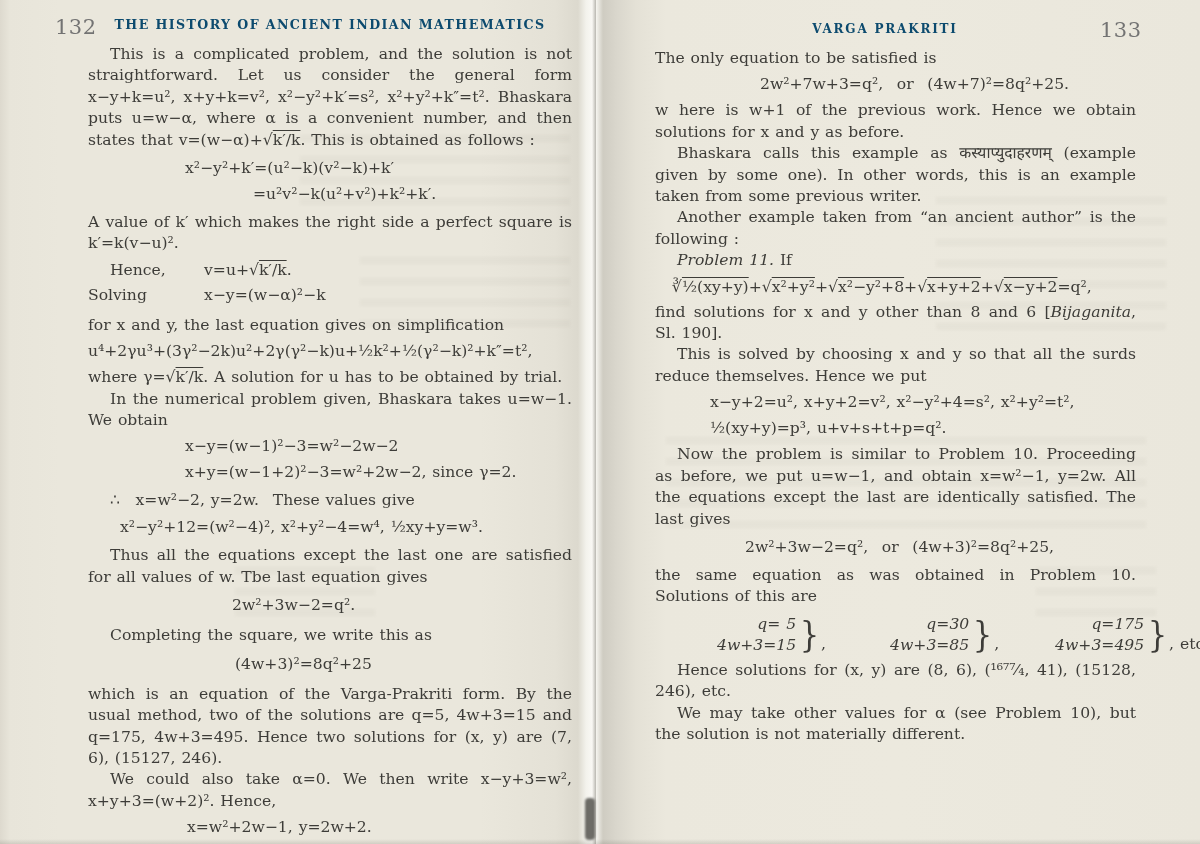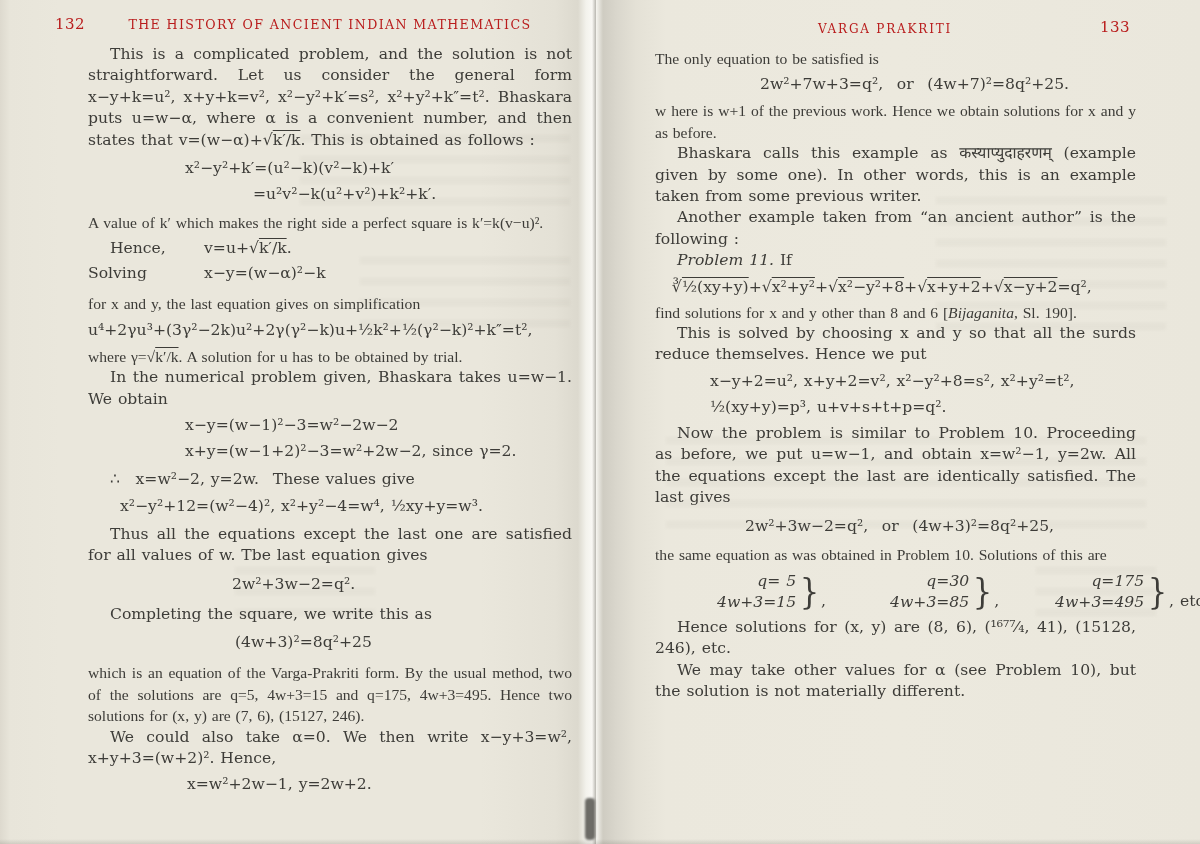--- a/index.html
+++ b/index.html
@@ -16,33 +16,33 @@
     background:linear-gradient(90deg,#ddd9ce 0px,#e8e5da 10px,#eae7dc 60px,#eae7dc 480px,#e4e1d6 555px,#dcd9ce 578px,#f3f2ec 586px,#f9f8f4 592px,#b9b7b0 596px);
   }
   .page-right{
     left:596px;width:604px;
     background:linear-gradient(90deg,#f6f5f0 0px,#cfccc2 7px,#d9d6cc 20px,#e4e1d6 40px,#ebe8dd 70px,#ece9de 300px,#eae7dc 604px);
   }
   .gutter-blob{
     position:absolute;left:585px;top:798px;width:10px;height:42px;
     background:#55544f;filter:blur(1.2px);border-radius:4px;opacity:.85;
   }
-  .folio{position:absolute;font-size:15px;letter-spacing:.5px;color:#b91c1c;}
+  .folio{position:absolute;font-size:21px;letter-spacing:.5px;color:#737373;}
   .running-title{
-    position:absolute;font-size:12.6px;font-weight:normal;letter-spacing:1.4px;
-    color:#b91c1c;text-align:center;white-space:nowrap;
+    position:absolute;font-size:12.6px;font-weight:bold;letter-spacing:1.4px;
+    color:#0c4a6e;text-align:center;white-space:nowrap;
   }
   .col{
     position:absolute;width:484px;font-size:15.6px;line-height:21.4px;
     text-align:justify;word-spacing:.06em;
   }
   .col-left{left:88px;top:44px;}
   .col-right{left:655px;top:48px;width:481px;}
   .para{margin:0;text-indent:22px;}
-  .para.noindent{text-indent:0;font-family:Liberation Serif, serif;}
+  .para.noindent{text-indent:0;}
   .eq{
     text-align:left;line-height:23px;
     margin-top:3px;margin-bottom:3px;white-space:nowrap;
   }
   .eq i,.para i{font-style:italic;}
   .ol{text-decoration:overline;text-decoration-thickness:1px;}
   .eqrow{display:flex;line-height:23px;margin-top:2px;margin-bottom:2px;gap:19px;}
   .eqrow .lbl{font-style:normal;width:97px;flex:none;}
   .eqrow .lbl.ind{padding-left:22px;box-sizing:border-box;}
   .off17{padding-left:17px;}
@@ -134,21 +134,21 @@
   <div class="eq off105 mt4">2w²+7w+3=q²,  or  (4w+7)²=8q²+25.</div>
   <p class="para noindent mt4">w here is w+1 of the previous work.  Hence we obtain solutions for x and y as before.</p>
   <p class="para">
     <span>Bhaskara calls this example as </span><span class="deva">कस्याप्युदाहरणम्</span><span> (example given by some one).  In other words, this is an example taken from some previous writer.</span>
   </p>
   <p class="para">Another example taken from “an ancient author” is the following :</p>
   <p class="para"><i>Problem 11.</i>  If</p>
   <div class="eq off17 mt4">∛<span class="ol">½(xy+y)</span>+√<span class="ol">x²+y²</span>+√<span class="ol">x²−y²+8</span>+√<span class="ol">x+y+2</span>+√<span class="ol">x−y+2</span>=q²,</div>
   <p class="para noindent">find solutions for x and y other than 8 and 6 [<i>Bijaganita</i>, Sl. 190].</p>
   <p class="para">This is solved by choosing x and y so that all the surds reduce themselves.  Hence we put</p>
-  <div class="eq off55 mt4">x−y+2=u²,  x+y+2=v²,  x²−y²+8=s²,  x²+y²=t²,</div>
+  <div class="eq off55 mt4">x−y+2=u²,  x+y+2=v²,  x²−y²+4=s²,  x²+y²=t²,</div>
   <div class="eq off55">½(xy+y)=p³,  u+v+s+t+p=q².</div>
   <p class="para mt4">Now the problem is similar to Problem 10.  Proceeding as before, we put u=w−1, and obtain x=w²−1, y=2w.  All the equations except the last are identically satisfied.  The last gives</p>
   <div class="eq off90 mt6">2w²+3w−2=q²,  or  (4w+3)²=8q²+25,</div>
   <p class="para noindent mt6">the same equation as was obtained in Problem 10.  Solutions of this are</p>
   <div class="braces-row">
     <div class="brace-group bg1">
       <div class="stack">
         <span class="ln">q= 5</span>
         <span class="ln">4w+3=15</span>
       </div>

